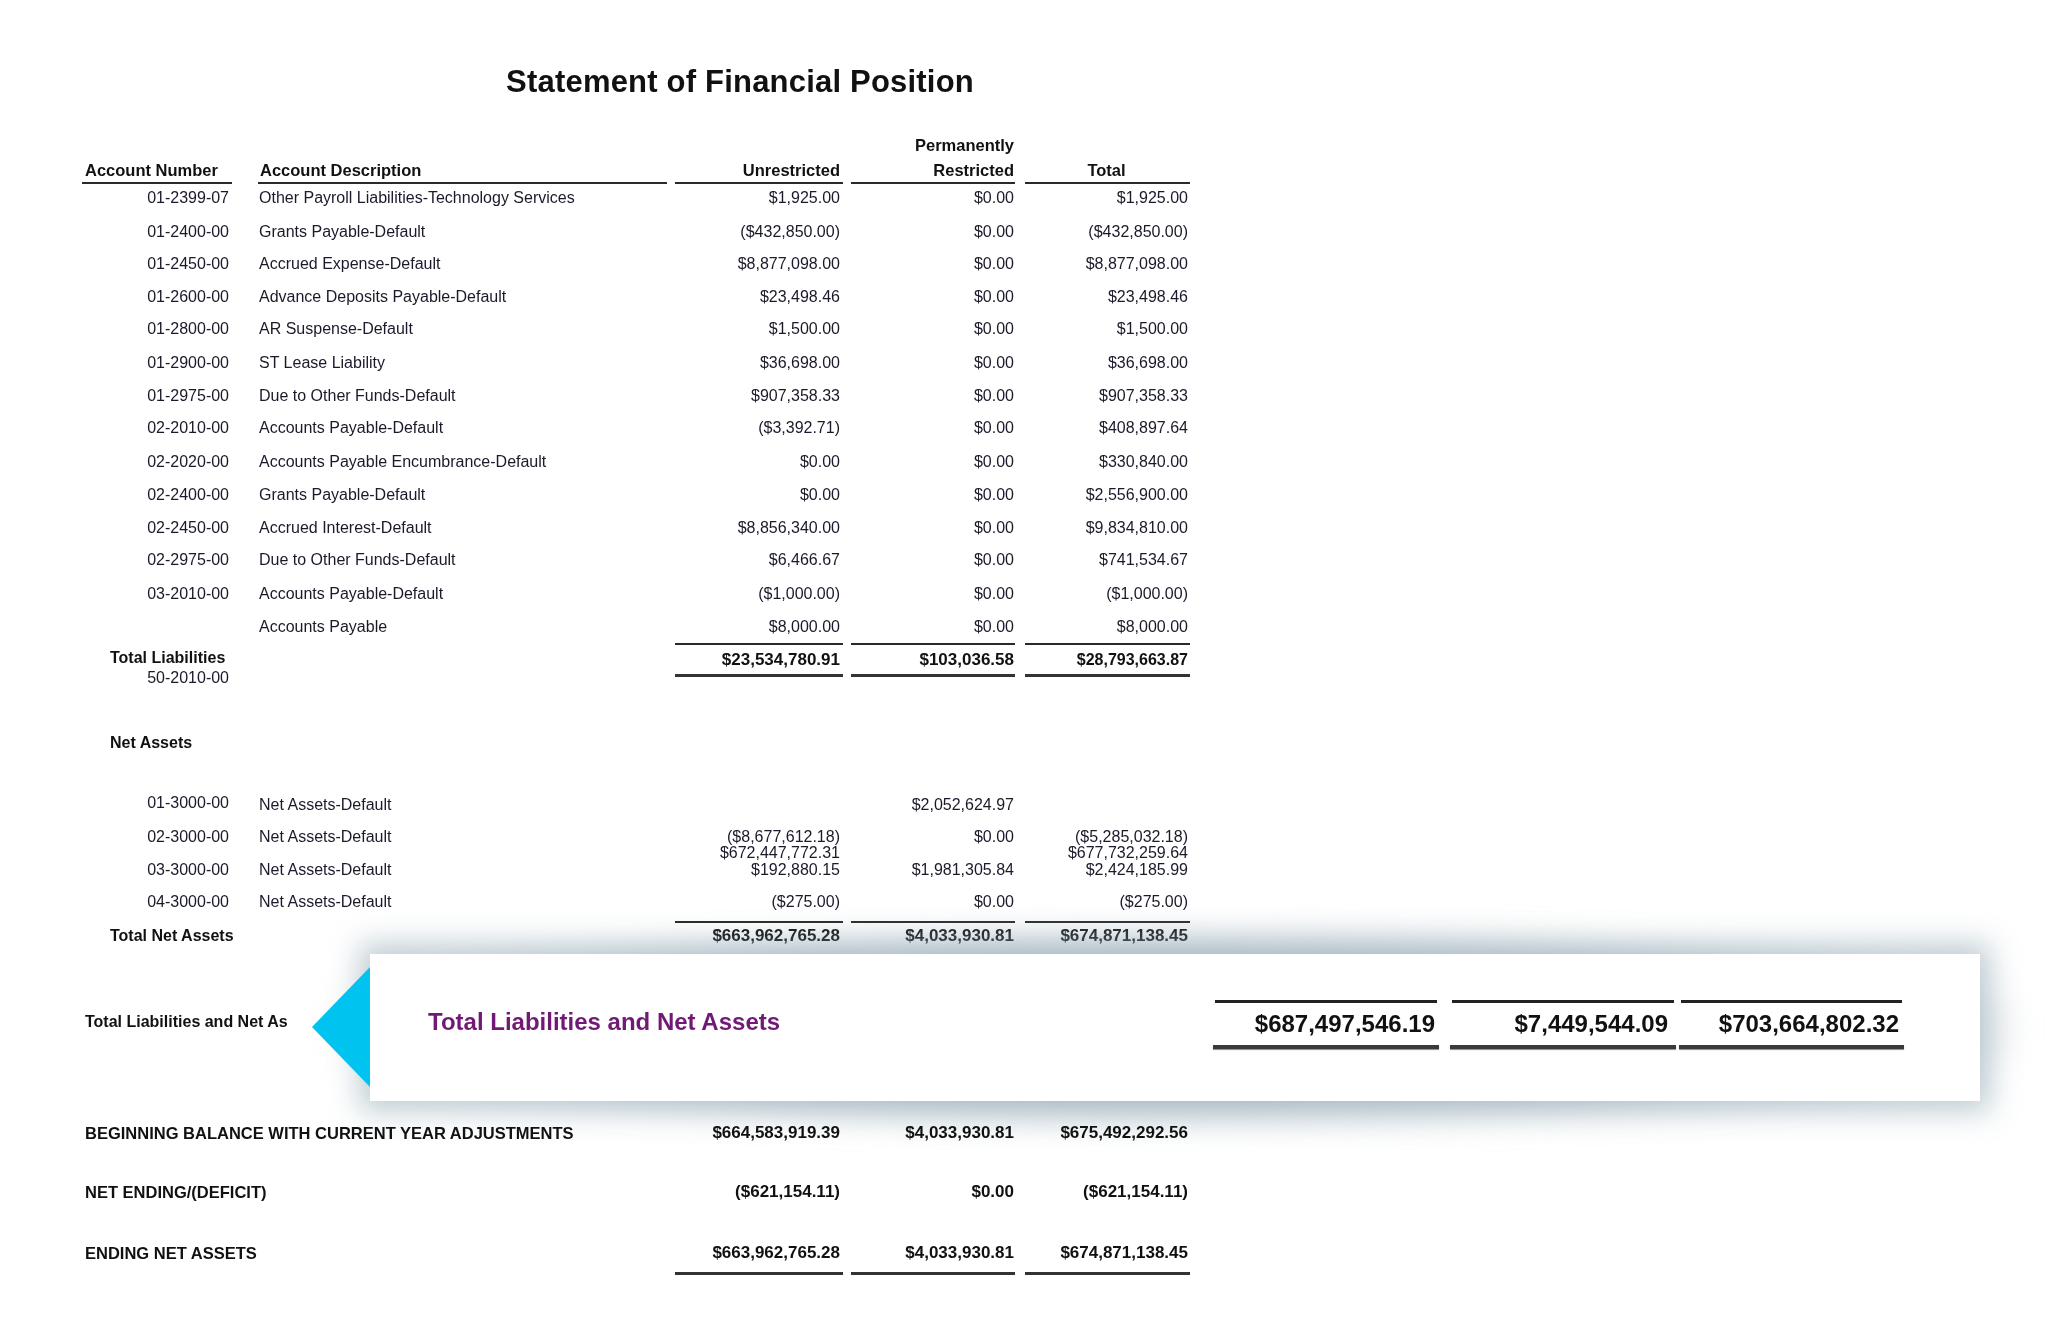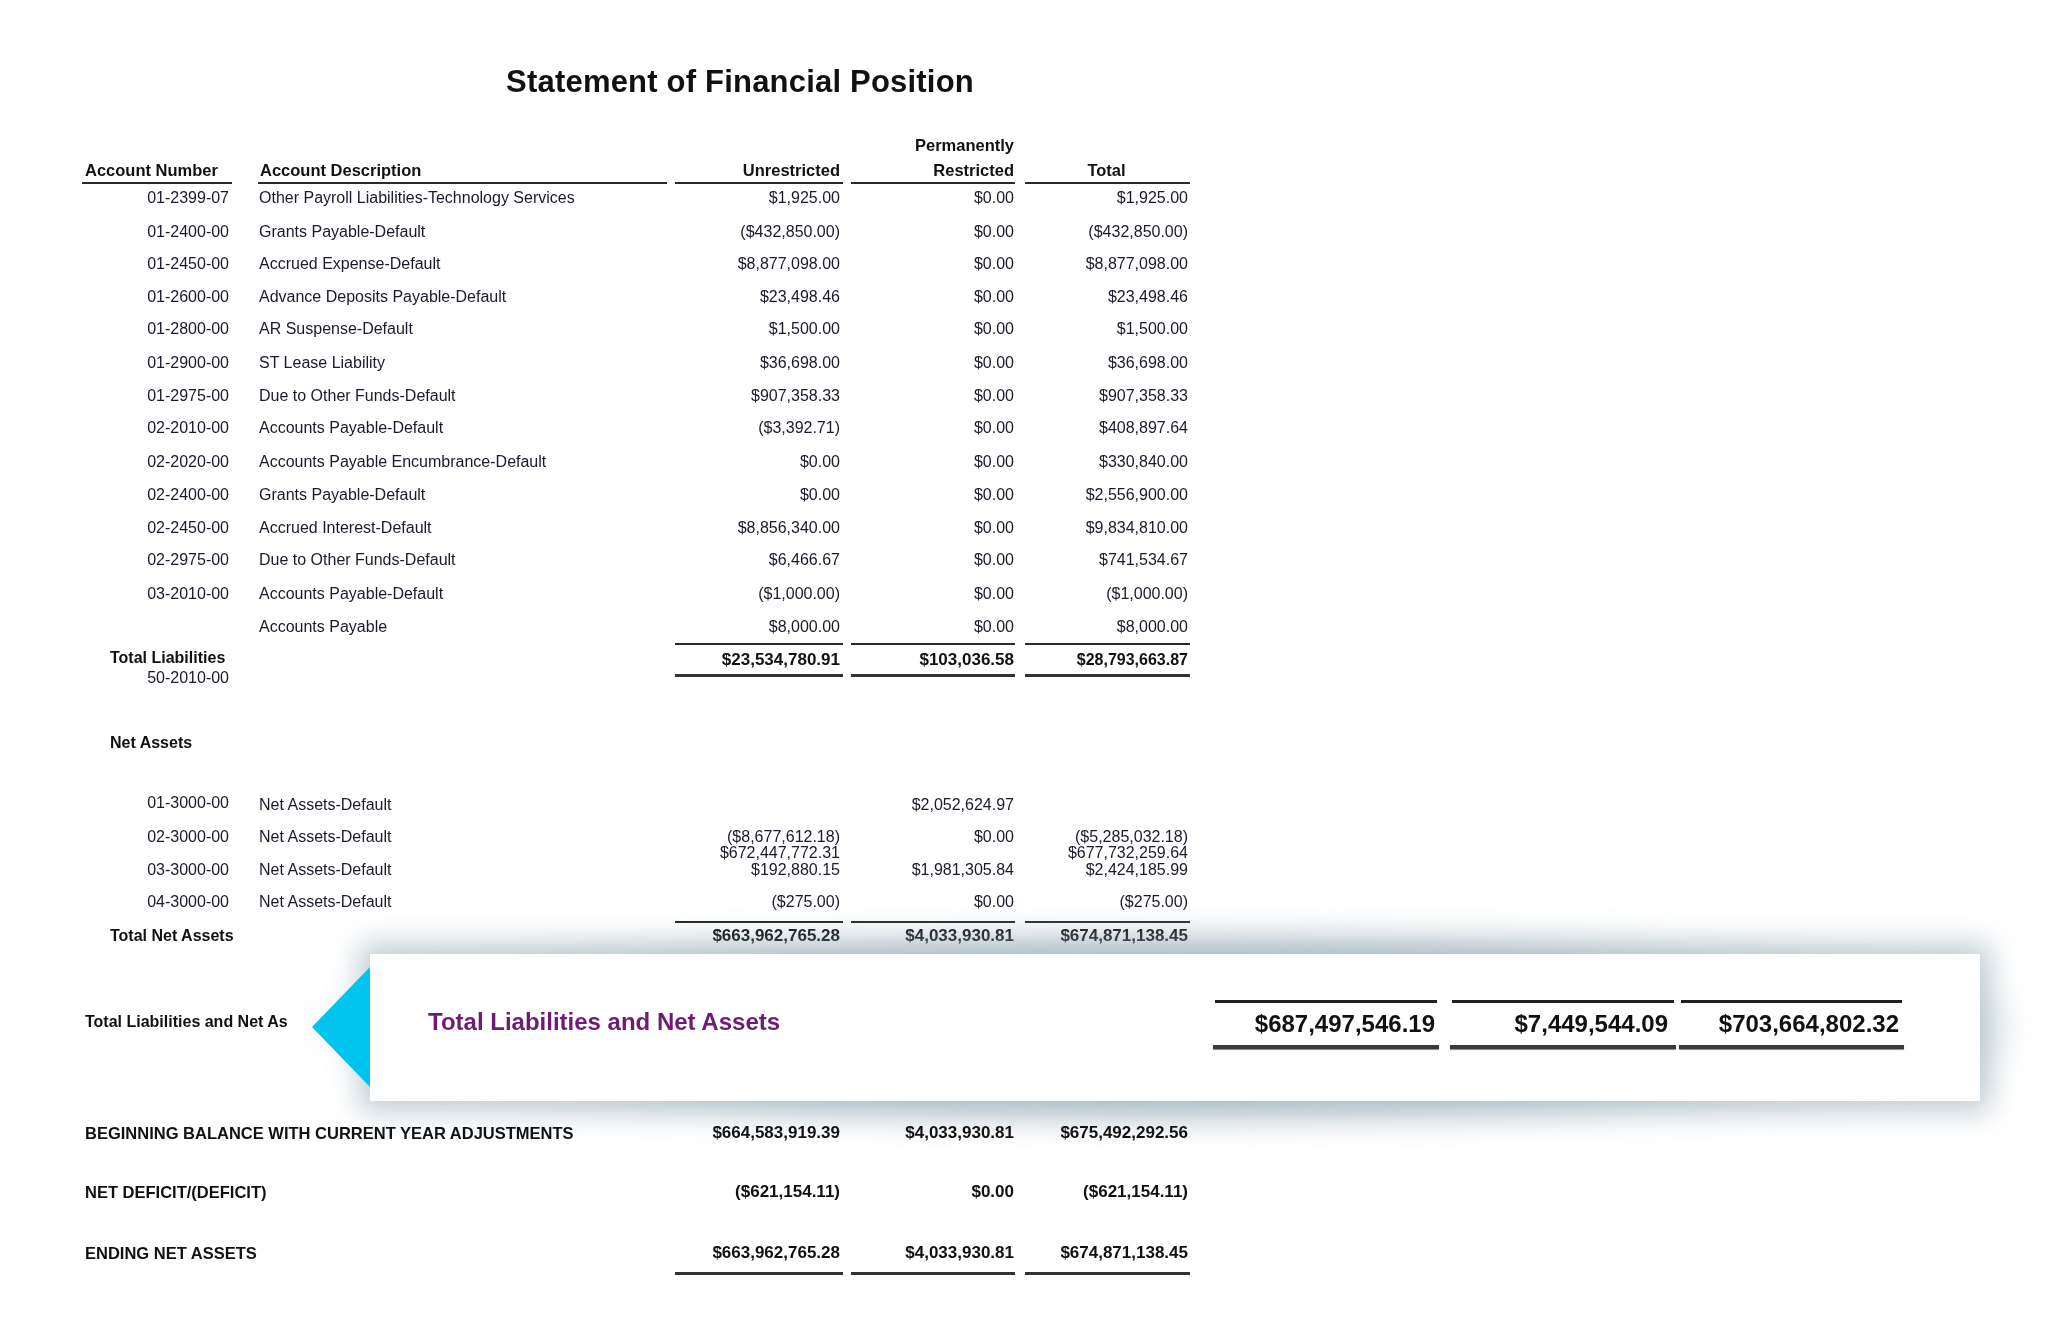--- a/index.html
+++ b/index.html
@@ -229,21 +229,21 @@
 <div class="callout-rule2" style="left:1679px; top:1045px; width:225px;"></div>
 
 <div id="sum-rows">
     <div>
       <div class="abs cell bold" style="left: 85px; top: 1123px; font-size: 16.5px;">BEGINNING BALANCE WITH CURRENT YEAR ADJUSTMENTS</div>
       <div class="abs cell bold num c-unr" style="top: 1123px; font-size: 17px;">$664,583,919.39</div>
       <div class="abs cell bold num c-perm" style="top: 1123px; font-size: 17px;">$4,033,930.81</div>
       <div class="abs cell bold num c-tot" style="top: 1123px; font-size: 17px;">$675,492,292.56</div>
     </div>
     <div>
-      <div class="abs cell bold" style="left: 85px; top: 1182px; font-size: 16.5px;">NET DEFICIT/(DEFICIT)</div>
+      <div class="abs cell bold" style="left: 85px; top: 1182px; font-size: 16.5px;">NET ENDING/(DEFICIT)</div>
       <div class="abs cell bold num c-unr" style="top: 1182px; font-size: 17px;">($621,154.11)</div>
       <div class="abs cell bold num c-perm" style="top: 1182px; font-size: 17px;">$0.00</div>
       <div class="abs cell bold num c-tot" style="top: 1182px; font-size: 17px;">($621,154.11)</div>
     </div>
     <div>
       <div class="abs cell bold" style="left: 85px; top: 1243px; font-size: 16.5px;">ENDING NET ASSETS</div>
       <div class="abs cell bold num c-unr" style="top: 1243px; font-size: 17px;">$663,962,765.28</div>
       <div class="abs cell bold num c-perm" style="top: 1243px; font-size: 17px;">$4,033,930.81</div>
       <div class="abs cell bold num c-tot" style="top: 1243px; font-size: 17px;">$674,871,138.45</div>
     </div>

